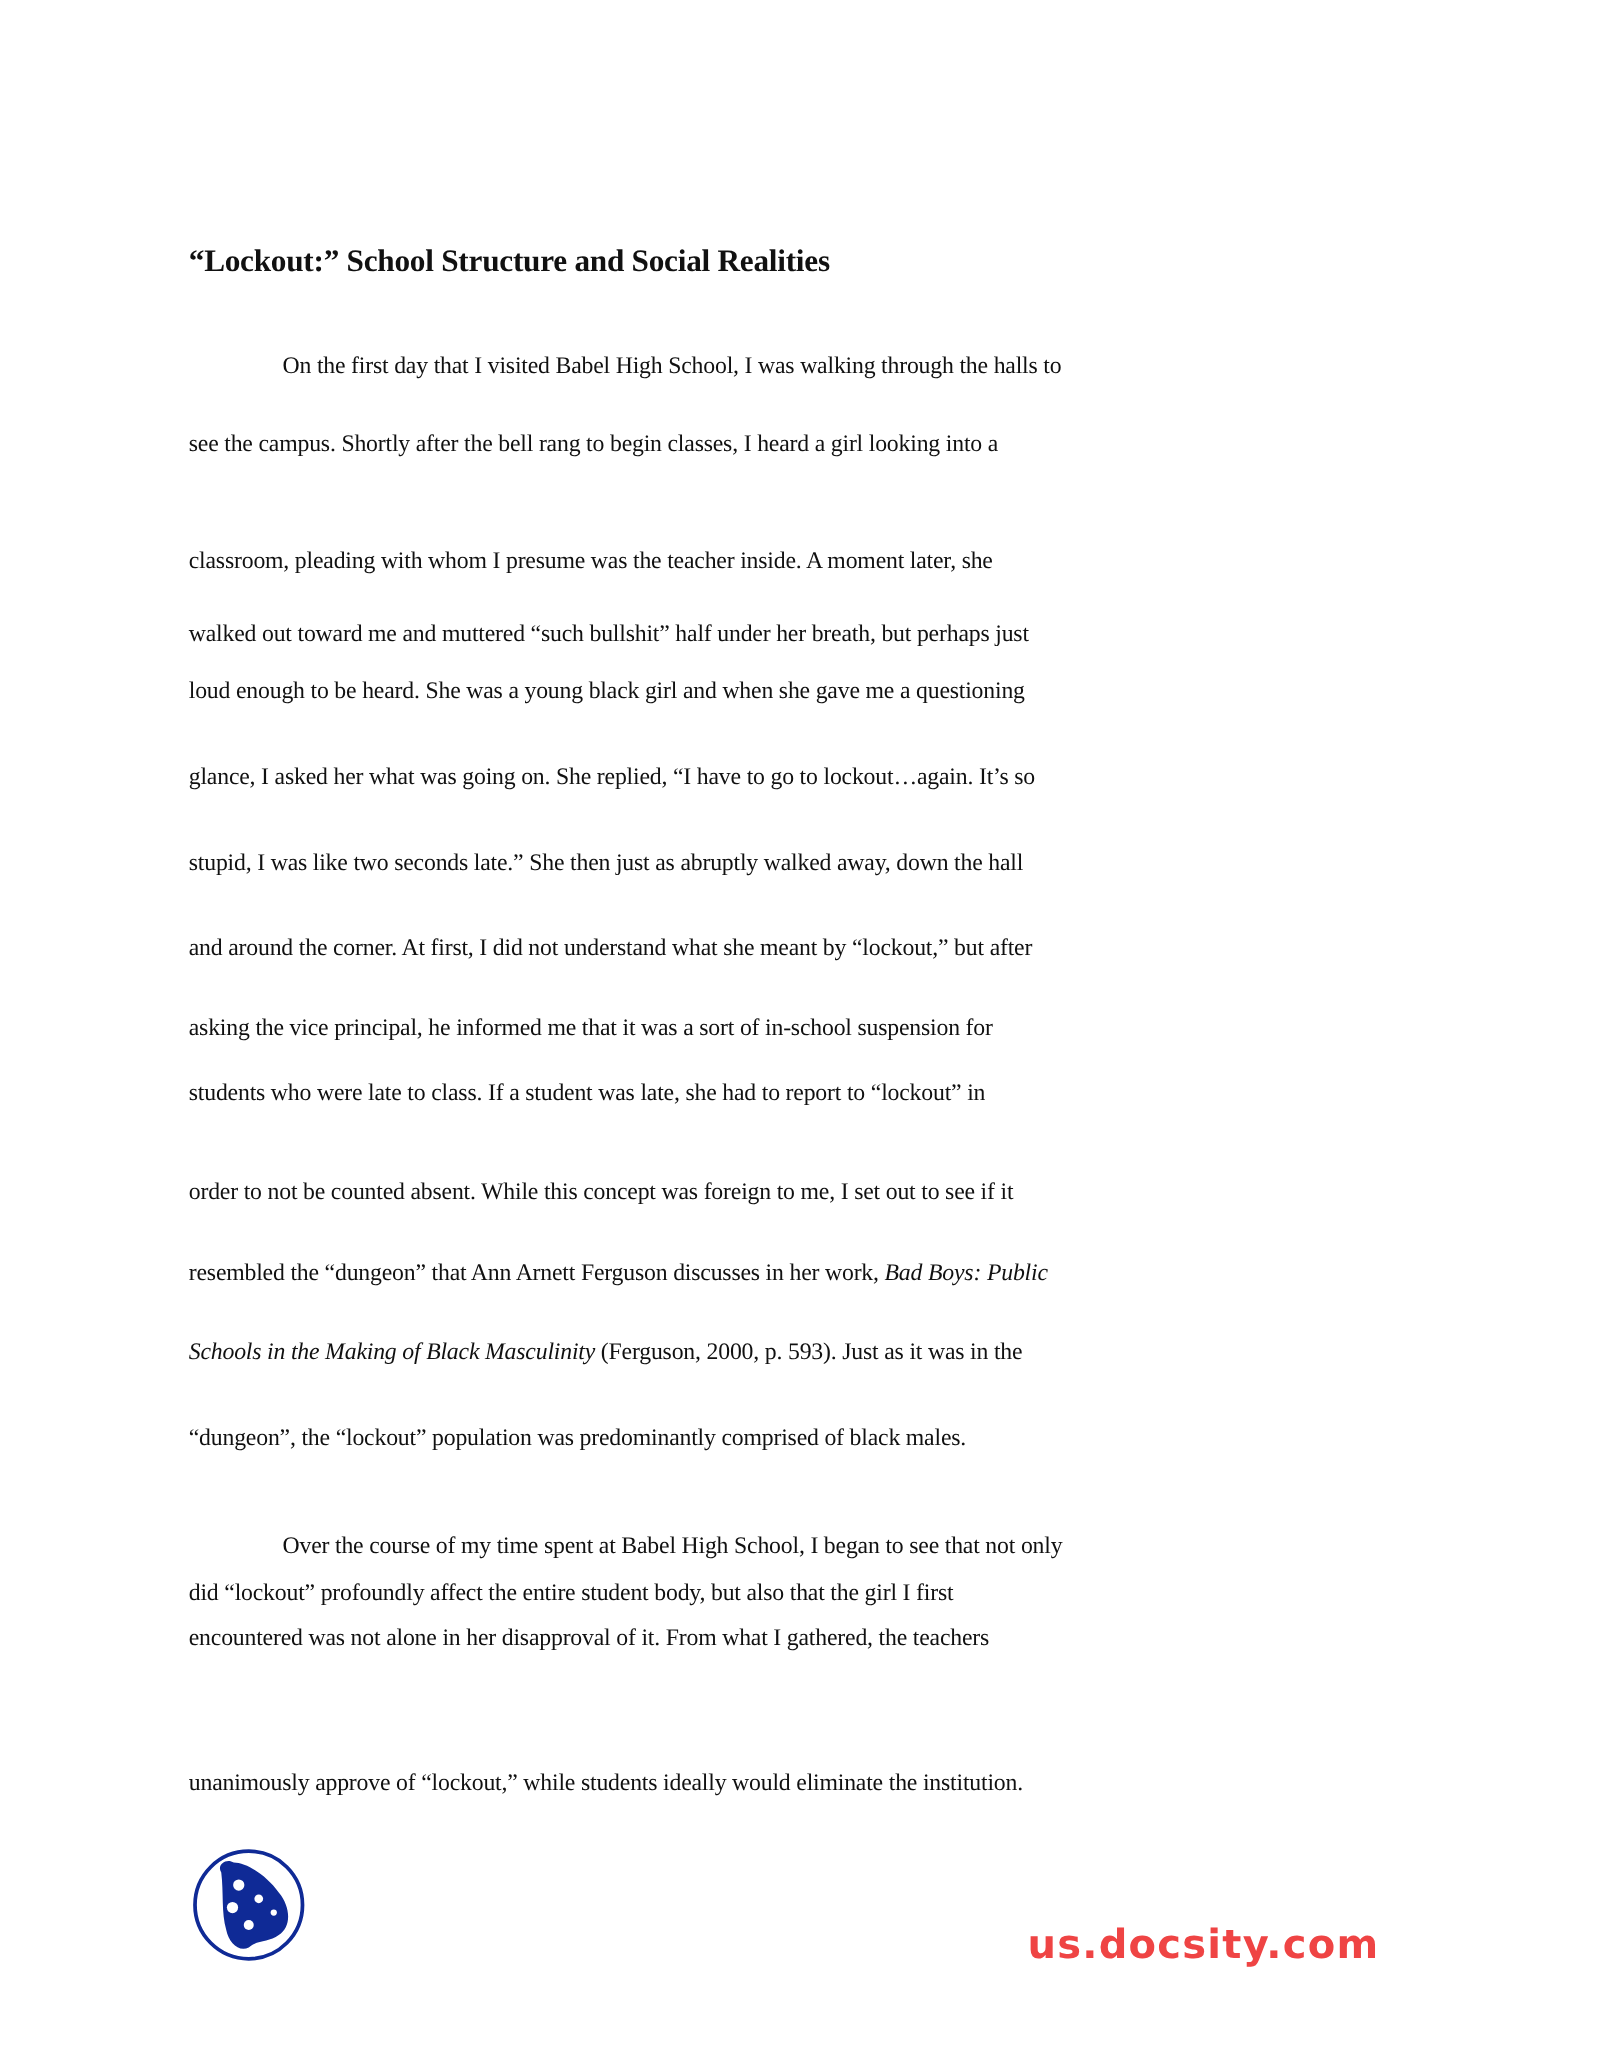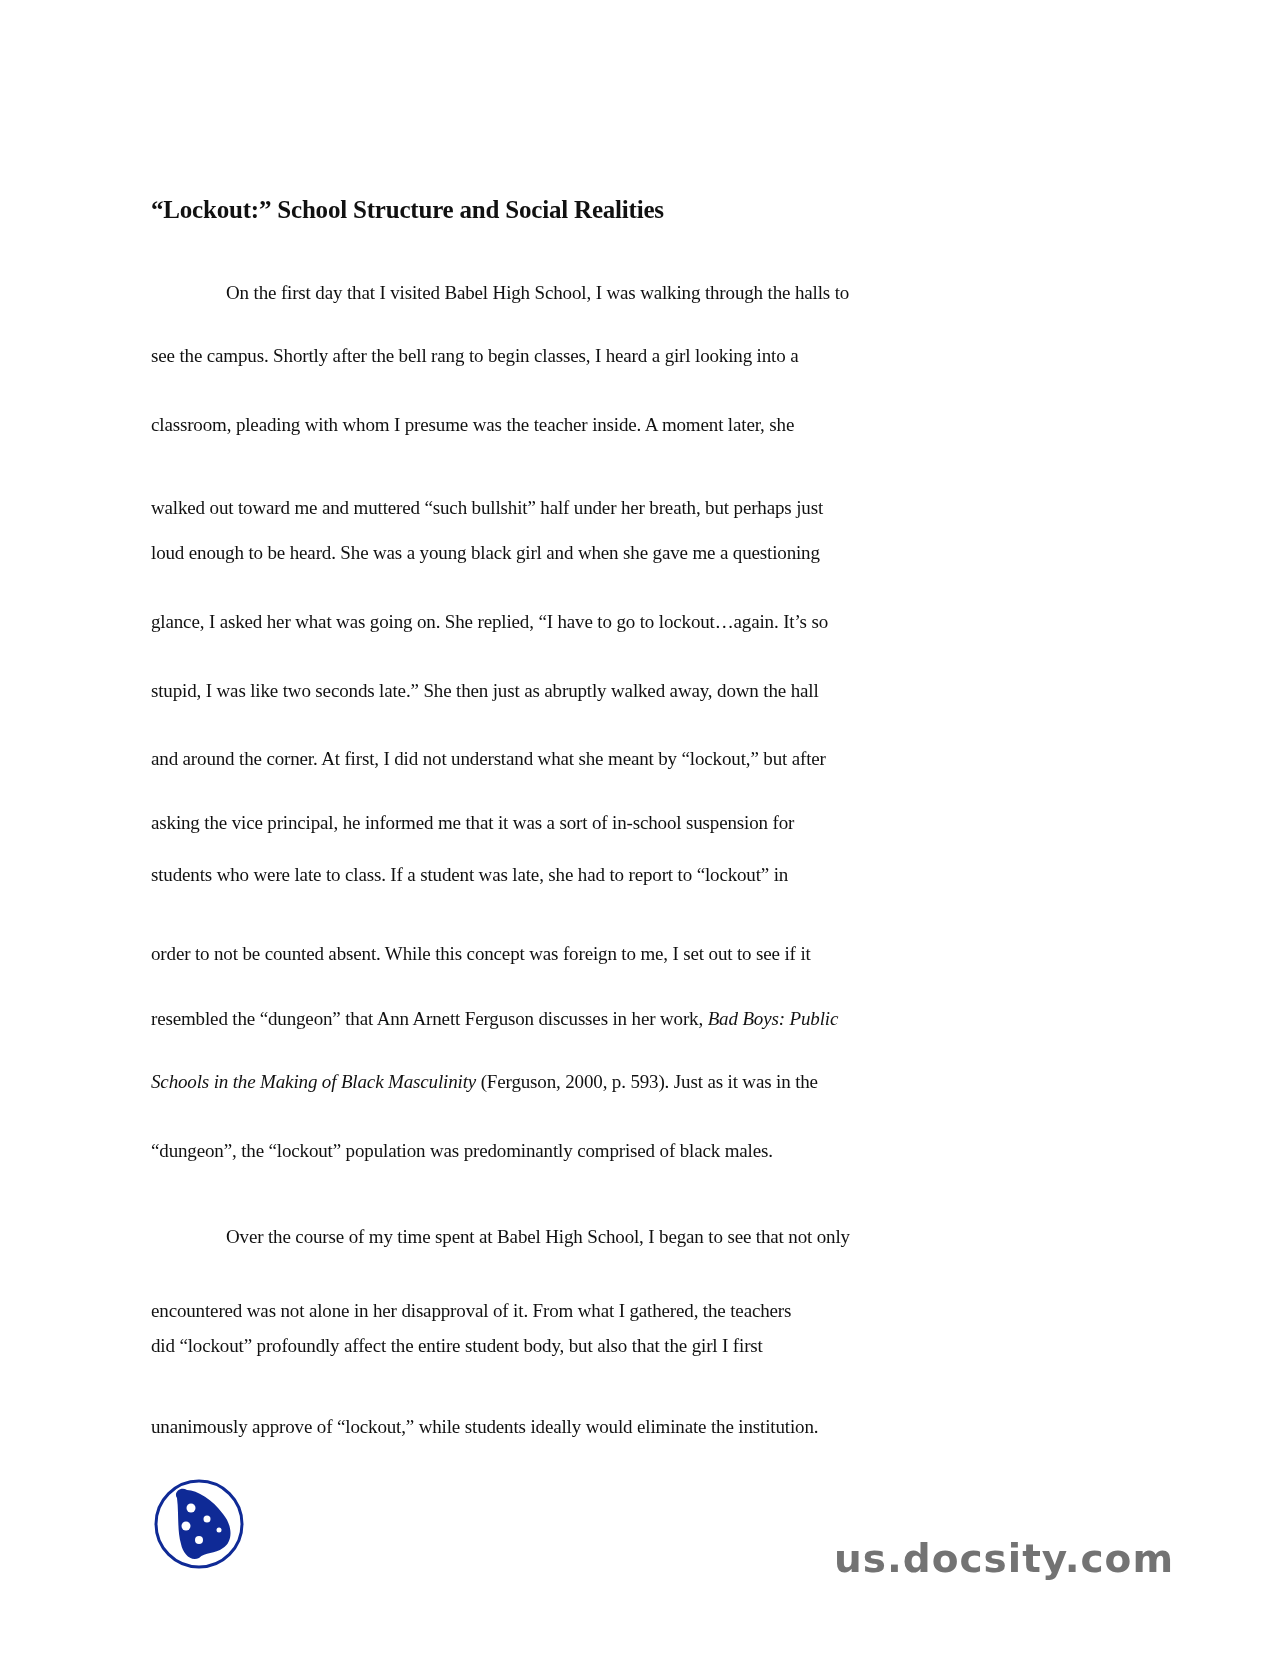--- a/index.html
+++ b/index.html
@@ -6,49 +6,49 @@
   body { width: 1280px; height: 1656px; position: relative; overflow: hidden;
          font-family: "Liberation Serif", "DejaVu Serif", serif; color: #111111; }
   .page { position: absolute; left: 0; top: 0; width: 1056px; height: 1656px; background: #fff; }
   .title { position: absolute; left: 151px; top: 196px; font-size: 25px; font-weight: bold;
            letter-spacing: -0.2px; white-space: nowrap; }
   .line { position: absolute; left: 151px; font-size: 19px; white-space: nowrap; letter-spacing: -0.15px; }
   .indent { left: 226px; }
   .line i { font-style: italic; }
   .logo { position: absolute; left: 153px; top: 1478px; width: 92px; height: 92px; }
   .footer { position: absolute; left: 822px; top: 1536px; font-family: "DejaVu Sans", sans-serif;
-            font-size: 39px; font-weight: bold; color: #737373; letter-spacing: 1px; white-space: nowrap; margin-left: 12px; }
+            font-size: 32px; font-weight: bold; color: #ef4444; letter-spacing: 1px; white-space: nowrap; }
 </style>
 </head>
 <body>
 
 <div class="page">
   <div class="title">“Lockout:” School Structure and Social Realities</div>
 
   <div class="line indent" style="top:282px">On the first day that I visited Babel High School, I was walking through the halls to</div>
   <div class="line" style="top:345px">see the campus. Shortly after the bell rang to begin classes, I heard a girl looking into a</div>
-  <div class="line" style="top:414px">classroom, pleading with whom I presume was the teacher inside. A moment later, she</div>
+  <div class="line" style="top:438px">classroom, pleading with whom I presume was the teacher inside. A moment later, she</div>
   <div class="line" style="top:497px">walked out toward me and muttered “such bullshit” half under her breath, but perhaps just</div>
   <div class="line" style="top:542px">loud enough to be heard. She was a young black girl and when she gave me a questioning</div>
   <div class="line" style="top:611px">glance, I asked her what was going on. She replied, “I  have to go to lockout…again. It’s so</div>
   <div class="line" style="top:680px">stupid, I was like two seconds late.” She then just as abruptly walked away, down the hall</div>
   <div class="line" style="top:748px">and around the corner. At first, I did not understand what she meant by “lockout,” but after</div>
   <div class="line" style="top:812px">asking the vice principal, he informed me that it was a sort of in-school suspension for</div>
   <div class="line" style="top:864px">students who were late to class. If a student was late, she had to report to “lockout” in</div>
   <div class="line" style="top:943px">order to not be counted absent. While this concept was foreign to me, I set out to see if it</div>
   <div class="line" style="top:1008px">
     <span>resembled the “dungeon” that Ann Arnett Ferguson discusses in her work, </span><i>Bad Boys: Public</i>
   </div>
   <div class="line" style="top:1071px">
     <i>Schools in the Making of Black Masculinity</i><span> (Ferguson, 2000, p. 593). Just as it was in the</span>
   </div>
   <div class="line" style="top:1140px">“dungeon”, the “lockout” population was predominantly comprised of black males.</div>
 
   <div class="line indent" style="top:1226px">Over the course of my time spent at Babel High School, I began to see that not only</div>
-  <div class="line" style="top:1335px">did “lockout” profoundly affect the entire student body, but also that the girl I first</div>
+  <div class="line" style="top:1264px">did “lockout” profoundly affect the entire student body, but also that the girl I first</div>
   <div class="line" style="top:1300px">encountered was not alone in her disapproval of it. From what I gathered, the teachers</div>
   <div class="line" style="top:1416px">unanimously approve of “lockout,” while students ideally would eliminate the institution.</div>
 
   <svg class="logo" viewBox="0 0 92 92">
     <circle cx="46" cy="46" r="43" fill="none" stroke="#0f2a96" stroke-width="3"></circle>
     <path d="M24 20 C20 14 28 8 34 12 C44 12 60 22 70 36 C80 48 80 64 70 70 C62 76 52 74 46 80 C38 84 30 76 28 66 C24 52 26 36 24 20 Z" fill="#0f2a96"></path>
     <circle cx="38" cy="30" r="4.5" fill="#fff"></circle>
     <circle cx="54" cy="41" r="3.5" fill="#fff"></circle>
     <circle cx="33" cy="48" r="4.5" fill="#fff"></circle>
     <circle cx="66" cy="52" r="2.5" fill="#fff"></circle>

